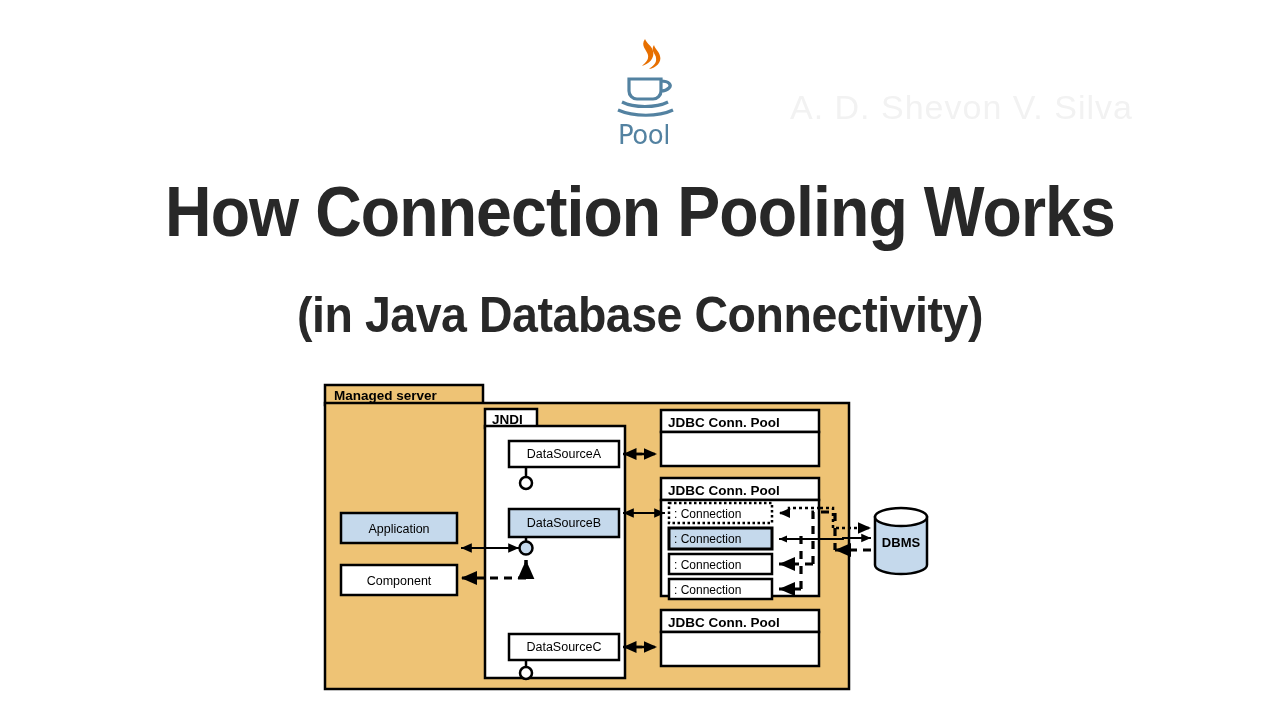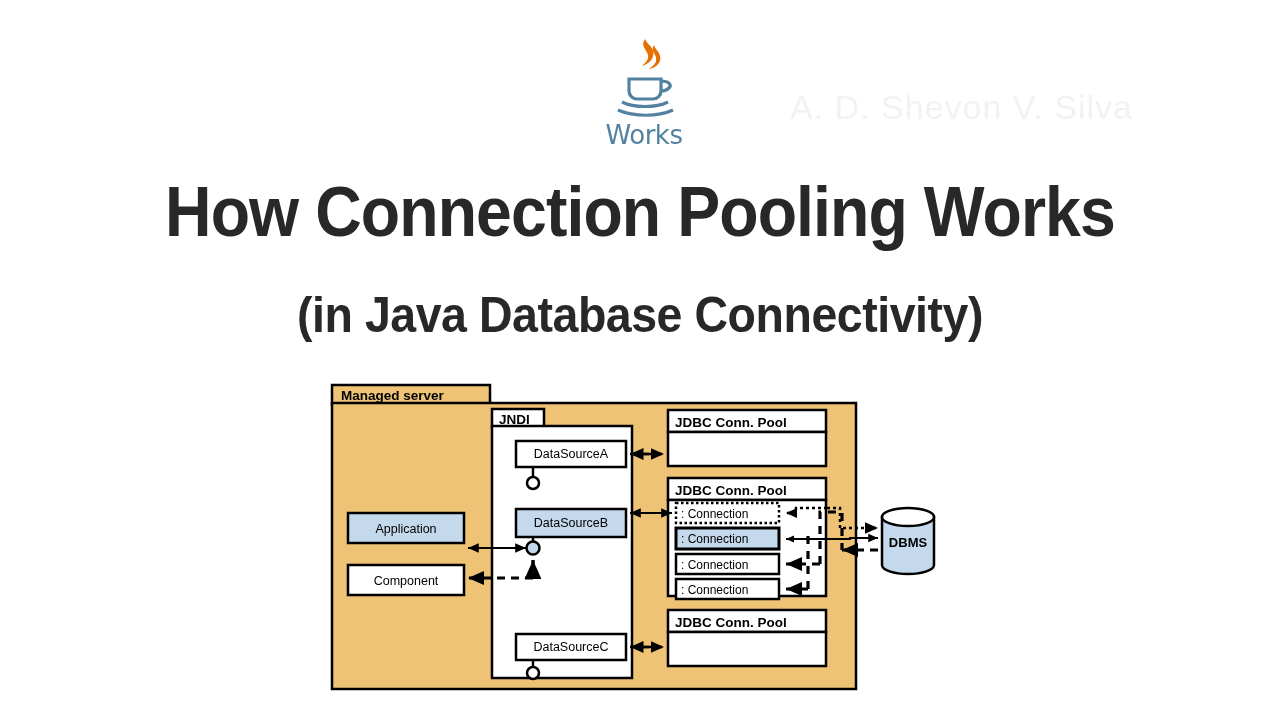--- a/index.html
+++ b/index.html
@@ -66,21 +66,21 @@
     font-weight: bold;
     color: #282828;
     letter-spacing: -0.5px;
     transform: scaleX(0.93);
     white-space: nowrap;
   }
 
   
   #diagram {
     position: absolute;
-    left: 330px; top: 382px;
+    left: 323px; top: 382px;
     width: 630px; height: 315px;
   }
   #diagram svg { display: block; }
   .dgt {
     font-family: "Liberation Sans", sans-serif;
     fill: #000;
   }
   .dgt-hdr { font-weight: bold; font-size: 13.5px; }
   .dgt-box { font-size: 12.5px; }
   .dgt-conn { font-size: 12px; }
@@ -95,21 +95,21 @@
     <svg width="80" height="88" viewBox="0 0 80 88">
 
       <path d="M41 3 c-5 7 2 11 3 16 c1 5 -3 8 -6 11 c7 -2 13 -8 11 -15 c-1 -5 -6 -7 -8 -12z" fill="#e76f00"></path>
       <path d="M50 9 c-4 6 2 9 2 13 c1 5 -3 8 -7 11 c7 -1 13 -7 11 -13 c-1 -5 -5 -7 -6 -11z" fill="#e76f00"></path>
 
       <path d="M25 43 h32 v12 a8 8 0 0 1 -8 8 h-16 a8 8 0 0 1 -8 -8z" fill="none" stroke="#5382a1" stroke-width="3.2"></path>
       <path d="M57 45 c8 0 11 4 8 7 c-2 2 -5 3 -8 3" fill="none" stroke="#5382a1" stroke-width="3.2"></path>
       <path d="M18 66 c12 6 34 6 46 0" fill="none" stroke="#5382a1" stroke-width="3.2"></path>
       <path d="M14 74 c16 7 40 7 55 0" fill="none" stroke="#5382a1" stroke-width="3.2"></path>
     </svg>
-    <div class="wordmark">Works</div>
+    <div class="wordmark">Pool</div>
   </div>
 
   <div id="watermark">A. D. Shevon V. Silva</div>
 
   <div id="title-main">How Connection Pooling Works</div>
   <div id="title-sub">(in Java Database Connectivity)</div>
 
   <div id="diagram">
     <svg width="630" height="315" viewBox="0 0 630 315">
       <defs>

